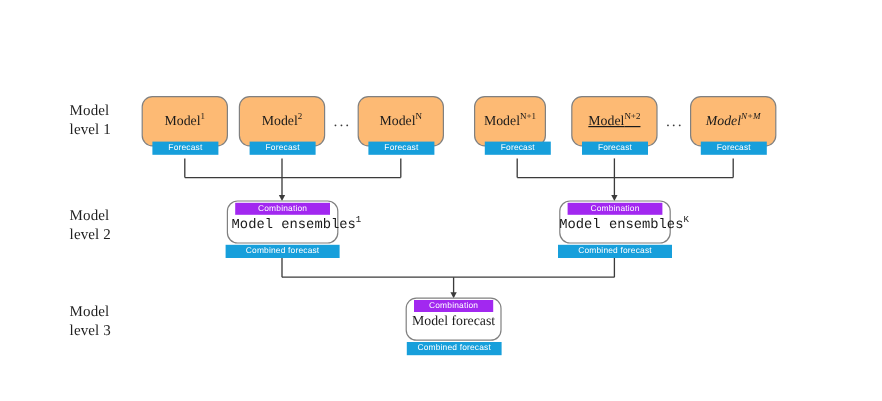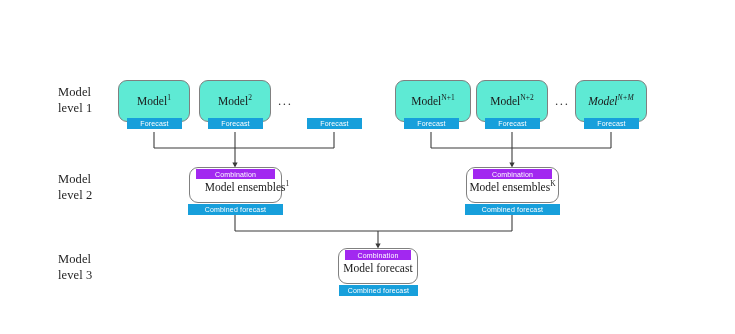--- a/index.html
+++ b/index.html
@@ -29,21 +29,21 @@
     line-height: 1.25;
     color: #1f1f1f;
     white-space: pre-line;
     letter-spacing: 0.1px;
   }
 
   
   .model-box {
     position: absolute;
     box-sizing: border-box;
-    background: #5eead4;
+    background: #fdba74;
     border: 1.2px solid #808080;
     border-radius: 9px;
     display: flex;
     align-items: center;
     justify-content: center;
     font-family: "Liberation Serif", serif;
     font-size: 11.5px;
     color: #1a1a1a;
     z-index: 3;
   }
@@ -183,55 +183,60 @@
 
   <div class="model-box" style="left:199px; top:80px; width:72px; height:42px;">
     <span>
       <span>Model</span><span class="sup">2</span>
     </span>
   </div>
   <div class="bar bar-forecast" style="left:208px; top:118px; width:55px; height:11px; background:#179FDB;">Forecast</div>
 
   <div class="ellipsis" style="left:278px; top:93px;">...</div>
 
+  <div class="model-box" style="left:298px; top:80px; width:72px; height:42px;">
+    <span>
+      <span>Model</span><span class="sup">N</span>
+    </span>
+  </div>
   <div class="bar bar-forecast" style="left:307px; top:118px; width:55px; height:11px; background:#179FDB;">Forecast</div>
 
-  <div class="model-box" style="left:395px; top:80px; width:76px; height:42px;">
+  <div class="model-box" style="left:395px; top:80px; width:60px; height:42px;">
     <span>
       <span>Model</span><span class="sup">N+1</span>
     </span>
   </div>
   <div class="bar bar-forecast" style="left:404px; top:118px; width:55px; height:11px; background:#179FDB;">Forecast</div>
 
-  <div class="model-box" style="left:476px; top:80px; width:72px; height:42px;">
+  <div class="model-box" style="left:476px; top:80px; width:72px; height:42px;text-decoration:underline;">
     <span>
       <span>Model</span><span class="sup">N+2</span>
     </span>
   </div>
   <div class="bar bar-forecast" style="left:485px; top:118px; width:55px; height:11px; background:#179FDB;">Forecast</div>
 
   <div class="ellipsis" style="left:555px; top:93px;">...</div>
 
   <div class="model-box" style="left:575px; top:80px; width:72px; height:42px;font-style:italic;">
     <span>
       <span>Model</span><span class="sup">N+M</span>
     </span>
   </div>
   <div class="bar bar-forecast" style="left:584px; top:118px; width:55px; height:11px; background:#179FDB;">Forecast</div>
 
   <div class="combo-box" style="left:189px; top:167px; width:93px; height:36px;"></div>
   <div class="combo-header" style="left:196px; top:169px; width:79px; height:10px; background:#A228F0;">Combination</div>
-  <div class="combo-title" style="left:189px; top:181px; width:116px;">
+  <div class="combo-title" style="left:189px; top:181px; width:116px;font-family:Liberation Mono, monospace;">
     <span>Model ensembles</span><span class="sup">1</span>
   </div>
   <div class="bar bar-combined" style="left:188px; top:204px; width:95px; height:11px; background:#179FDB;">Combined forecast</div>
 
   <div class="combo-box" style="left:466px; top:167px; width:93px; height:36px;"></div>
   <div class="combo-header" style="left:473px; top:169px; width:79px; height:10px; background:#A228F0;">Combination</div>
-  <div class="combo-title" style="left:466px; top:181px; width:93px;">
+  <div class="combo-title" style="left:466px; top:181px; width:93px;font-family:Liberation Mono, monospace;">
     <span>Model ensembles</span><span class="sup">K</span>
   </div>
   <div class="bar bar-combined" style="left:465px; top:204px; width:95px; height:11px; background:#179FDB;">Combined forecast</div>
 
   <div class="combo-box" style="left:338px; top:248px; width:80px; height:36px;"></div>
   <div class="combo-header" style="left:345px; top:250px; width:66px; height:10px; background:#A228F0;">Combination</div>
   <div class="combo-title" style="left:338px; top:262px; width:80px;">Model forecast</div>
   <div class="bar bar-combined" style="left:339px; top:285px; width:79px; height:11px; background:#179FDB;">Combined forecast</div>
 
 </div>

